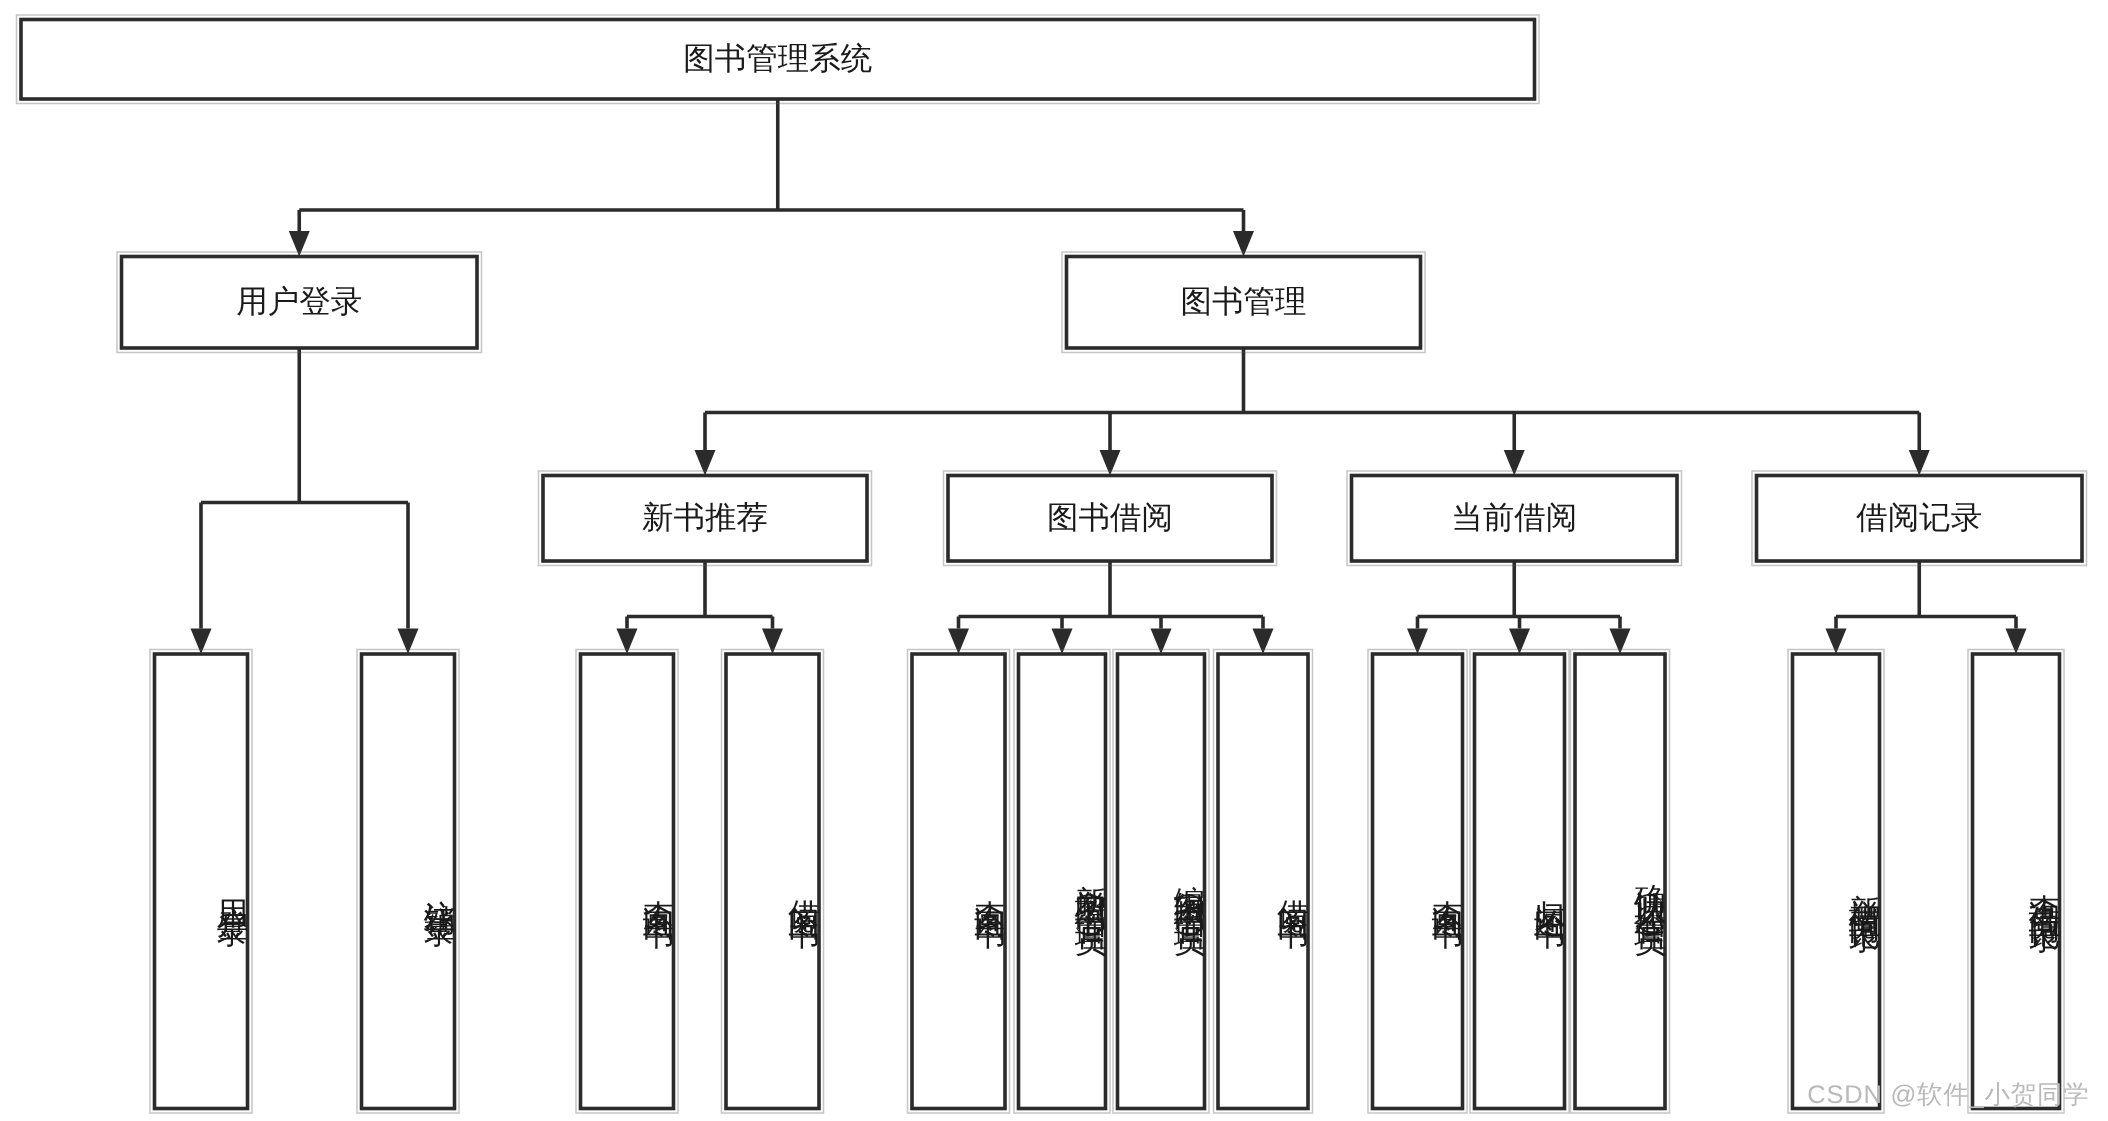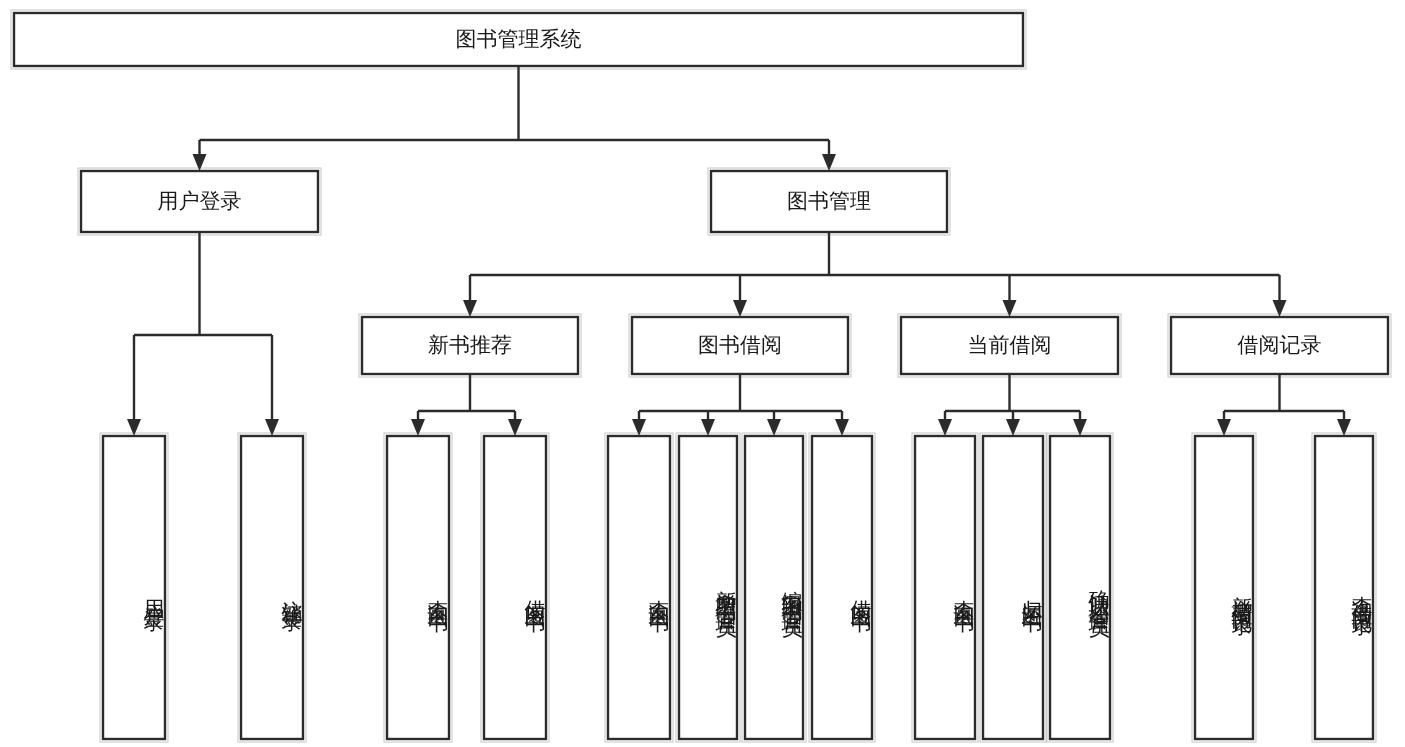--- a/index.html
+++ b/index.html
@@ -244,14 +244,15 @@
       <div class="node-label-v" style="left: 679px; width: 58px; top: 475px; height: 231px;">新增图书（管理员）</div>
       <div class="node-label-v" style="left: 745px; width: 58px; top: 475px; height: 231px;">编辑图书（管理员）</div>
       <div class="node-label-v" style="left: 812px; width: 60px; top: 537.5px; height: 106px;">借阅图书</div>
       <div class="node-label-v" style="left: 915px; width: 60px; top: 537.5px; height: 106px;">查询图书</div>
       <div class="node-label-v" style="left: 983px; width: 60px; top: 537.5px; height: 106px;">归还图书</div>
       <div class="node-label-v" style="left: 1050px; width: 60px; top: 475px; height: 231px;">确认归还（管理员）</div>
       <div class="node-label-v" style="left: 1195px; width: 58px; top: 512.5px; height: 156px;">新增借阅记录</div>
       <div class="node-label-v" style="left: 1315px; width: 58px; top: 512.5px; height: 156px;">查询借阅记录</div>
     </div>
 
+  <div class="watermark">CSDN @软件_小贺同学</div>
 
 </div>
 
 </body></html>

